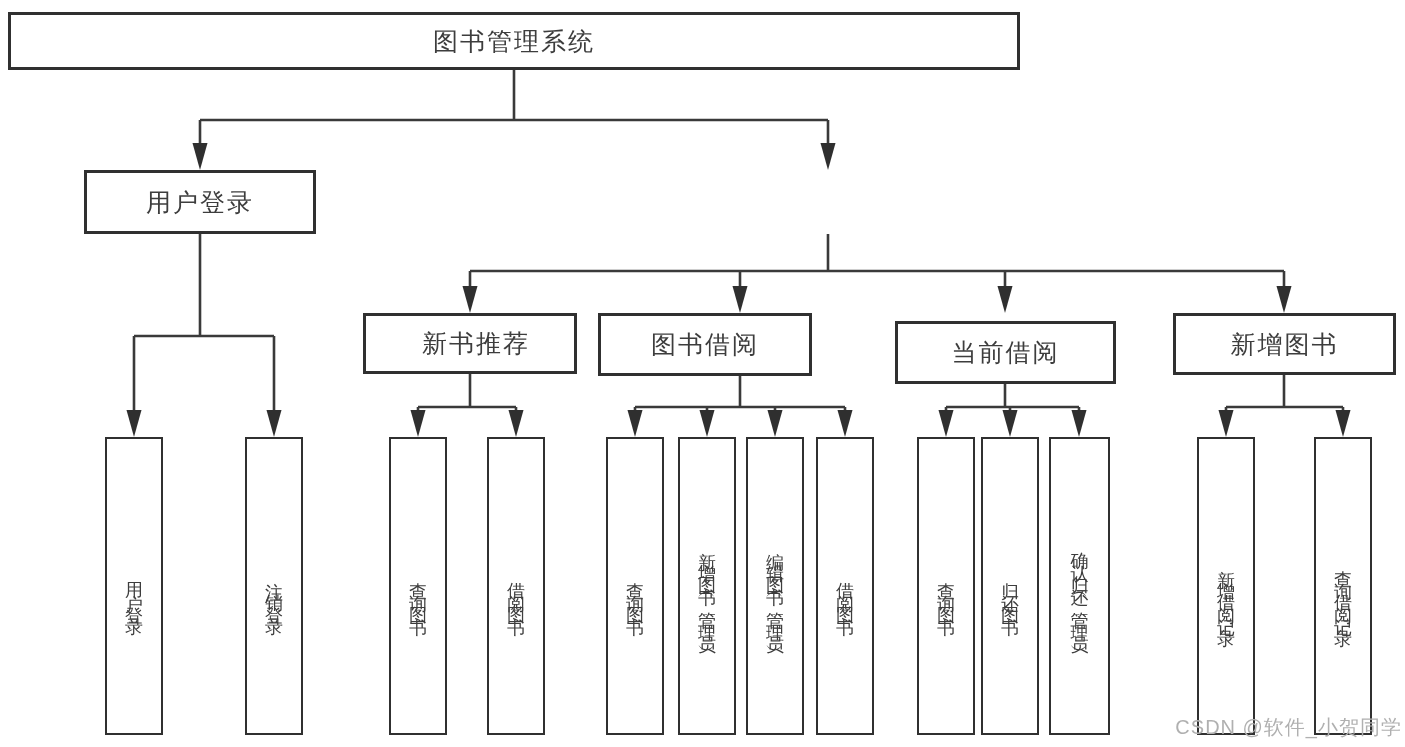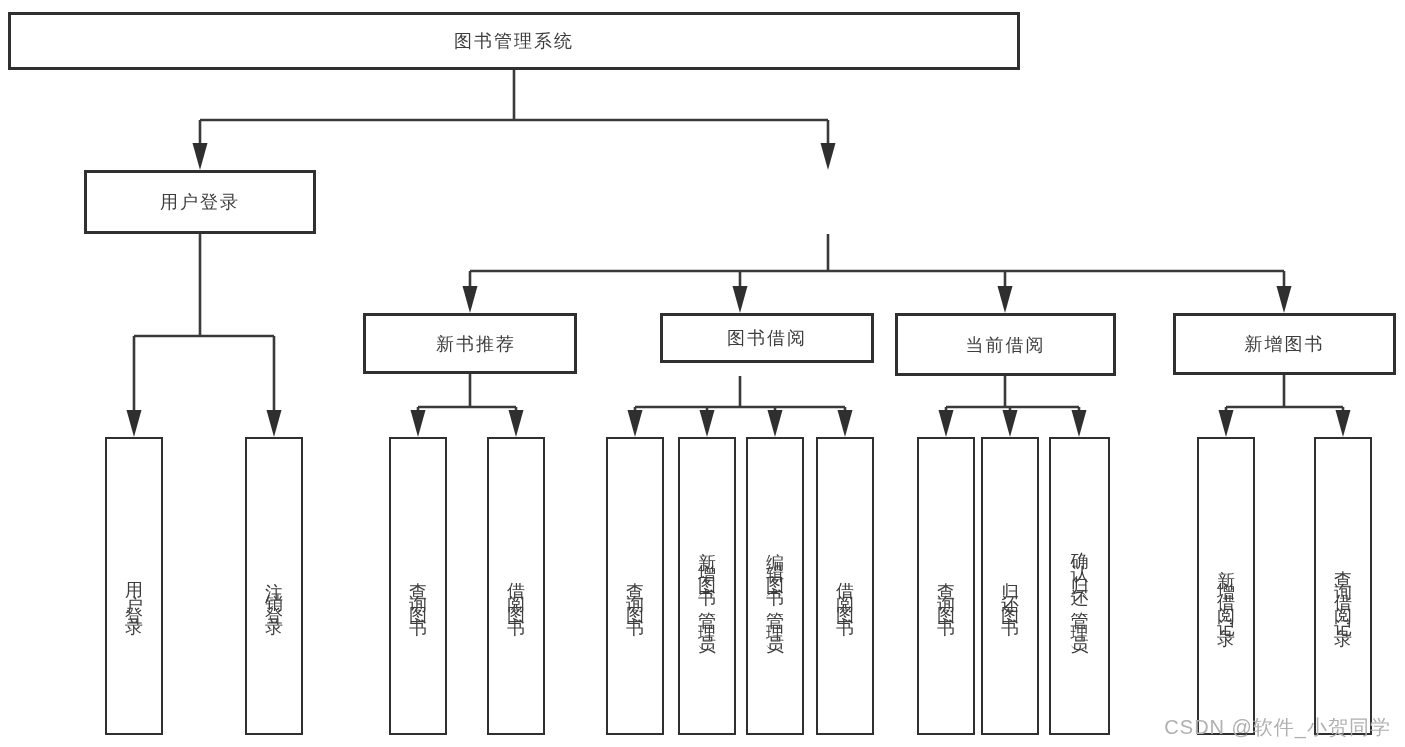--- a/index.html
+++ b/index.html
@@ -14,39 +14,39 @@
     position:absolute;
     border:3px solid #303030;
     background:#ffffff;
     display:flex;
     align-items:center;
     justify-content:center;
     box-sizing:border-box;
     color:#3d3d3d;
   }
   .hbox span{
-    font-size:18px;
+    font-size:25px;
     letter-spacing:2px;
     white-space:nowrap;
   }
   .vbox{border-width:2.5px;}
   .vbox span{
     writing-mode:vertical-rl;
     text-orientation:mixed;
     font-size:18px;
     line-height:1;
     letter-spacing:12px;
     padding-top:12px;
   }
   #connectors{position:absolute;left:0;top:0;}
   .wire{stroke:#3a3a3a;stroke-width:2.6;fill:none;}
   .head{fill:#2f2f2f;stroke:none;}
   #watermark{
     position:absolute;
-    right:14px;
+    right:3px;
     top:714px;
     font-size:20px;
     color:#b0b0b0;
     letter-spacing:1px;
     white-space:nowrap;
     z-index:5;
   }
 </style>
 </head>
 <body>
@@ -98,24 +98,24 @@
     <span>图书管理系统</span>
   </div>
 
   <div class="box hbox" style="left:84px;top:170px;width:232px;height:64px;">
     <span>用户登录</span>
   </div>
 
   <div class="box hbox" style="left:363px;top:313px;width:214px;height:61px;padding-left:12px;">
     <span>新书推荐</span>
   </div>
-  <div class="box hbox" style="left:660px;top:313px;width:214px;height:50px;">
+  <div class="box hbox" style="left:598px;top:313px;width:214px;height:63px;">
     <span>图书借阅</span>
   </div>
-  <div class="box hbox" style="left:895px;top:313px;width:221px;height:63px;">
+  <div class="box hbox" style="left:895px;top:321px;width:221px;height:63px;">
     <span>当前借阅</span>
   </div>
   <div class="box hbox" style="left:1173px;top:313px;width:223px;height:62px;">
     <span>新增图书</span>
   </div>
 
   <div class="box vbox" style="left:105px;top:437px;width:58px;height:298px;">
     <span>用户登录</span>
   </div>
   <div class="box vbox" style="left:245px;top:437px;width:58px;height:298px;">

